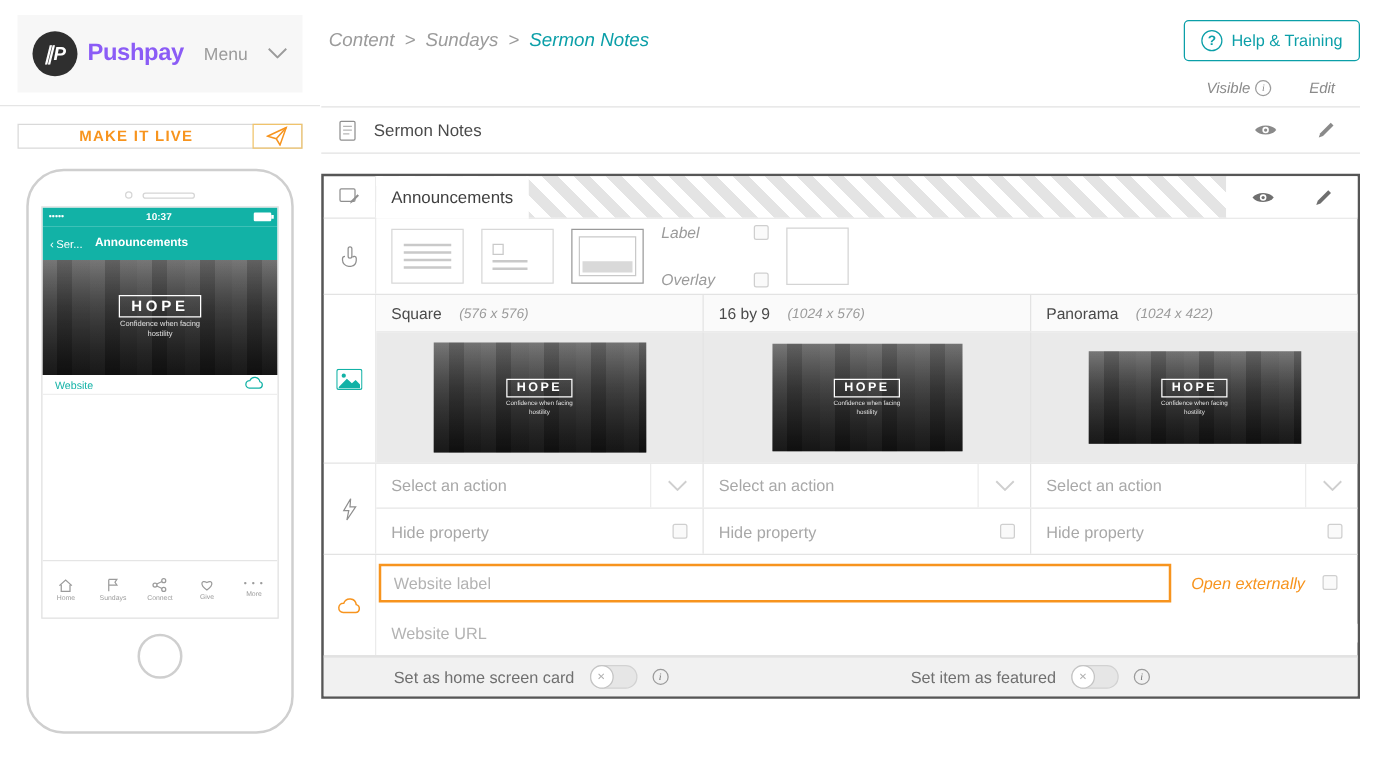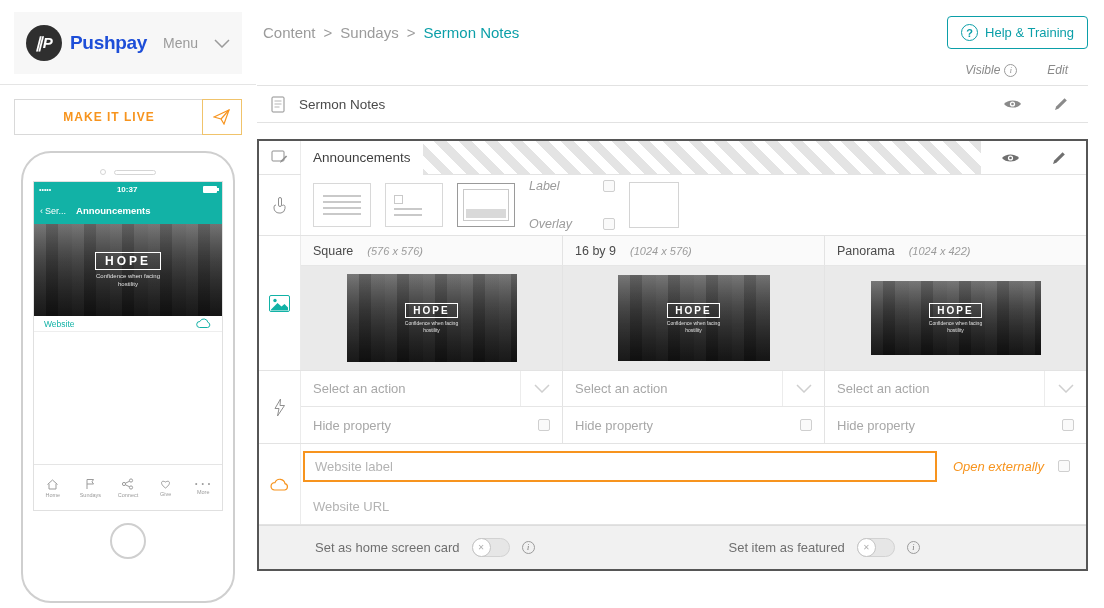--- a/index.html
+++ b/index.html
@@ -5,25 +5,25 @@
   * { box-sizing: border-box; margin: 0; padding: 0; }
   html,body { width:1104px; height:608px; overflow:hidden; background:#fff;
     font-family:"Liberation Sans", sans-serif; color:#4a4a4a; }
   .app { display:flex; width:1104px; height:608px; }
 
   
   .sidebar { width:256px; flex:0 0 256px; display:flex; flex-direction:column; padding:12px 14px 0 14px; }
   .logo-block { background:#f7f7f7; height:62px; display:flex; align-items:center; gap:8px; padding:0 12px; }
   .logo-circle { width:36px; height:36px; border-radius:50%; background:#2f2f2f; color:#fff;
     display:flex; align-items:center; justify-content:center; font-weight:bold; font-style:italic; font-size:15px; }
-  .brand { font-size:19px; font-weight:bold; color:#1d4ed8; letter-spacing:-0.3px; }
+  .brand { font-size:19px; font-weight:bold; color:#8b5cf6; letter-spacing:-0.3px; }
   .menu-label { font-size:14px; color:#9b9b9b; margin-left:8px; }
   .chev { margin-left:auto; }
   .sidebar-divider { border-bottom:1px solid #e5e5e5; margin:10px -14px 0 -14px; }
-  .live-btn { margin-top:14px; display:flex; border:1px solid #d9d9d9; background:#fff; height:36px; cursor:pointer; }
+  .live-btn { margin-top:14px; display:flex; border:1px solid #d9d9d9; background:#fff; height:20px; cursor:pointer; }
   .live-text { flex:1; display:flex; align-items:center; justify-content:center; color:#f7941e;
     font-weight:bold; font-size:12px; letter-spacing:1px; }
   .live-icon { width:40px; display:flex; align-items:center; justify-content:center; border:1px solid #f0c36b; margin:-1px; }
   
   .phone { margin:16px auto 0 auto; width:214px; height:452px; border:2px solid #cfcfcf; border-radius:30px;
     padding:10px 10px 0 10px; display:flex; flex-direction:column; background:#fff; }
   .speaker { height:18px; display:flex; align-items:center; justify-content:center; gap:8px; }
   .speaker .dot { width:6px; height:6px; border:1px solid #d5d5d5; border-radius:50%; }
   .speaker .bar { width:42px; height:5px; border:1px solid #d5d5d5; border-radius:3px; }
   .screen { border:1px solid #e0e0e0; flex:0 0 330px; display:flex; flex-direction:column; overflow:hidden; }
@@ -49,21 +49,21 @@
   .weblink-row .cloud { margin-left:auto; }
   .screen-space { flex:1; }
   .tabbar { border-top:1px solid #e5e5e5; height:46px; display:flex; }
   .tab { flex:1; display:flex; flex-direction:column; align-items:center; justify-content:center; gap:2px; color:#9b9b9b; }
   .tab .t-lbl { font-size:5.5px; }
   .home-btn { width:36px; height:36px; border:2px solid #cfcfcf; border-radius:50%; margin:12px auto 0 auto; }
 
   
   .main { flex:1; display:flex; flex-direction:column; padding:0 16px 0 1px; }
   .topbar { display:flex; align-items:center; padding:16px 0 10px 6px; }
-  .crumbs { display:flex; align-items:center; gap:8px; font-size:15px; color:#9b9b9b; }
+  .crumbs { display:flex; align-items:center; gap:8px; font-size:15px; color:#9b9b9b;font-style:italic; }
   .crumb-link { color:#9b9b9b; cursor:pointer; }
   .crumb-cur { color:#0b9fa8; }
   .help-btn { margin-left:auto; display:flex; align-items:center; gap:7px; border:1px solid #0b9fa8; border-radius:4px;
     background:#fff; color:#0b9fa8; font-size:13px; padding:7px 13px; cursor:pointer; }
   .q-circ { width:17px; height:17px; border:1.5px solid #0b9fa8; border-radius:50%; display:flex; align-items:center;
     justify-content:center; font-size:11px; font-weight:bold; }
   .list-head { display:flex; justify-content:flex-end; align-items:center; gap:30px; padding:4px 20px 8px 0;
     font-size:12px; font-style:italic; color:#8a8a8a; }
   .vis-wrap { display:flex; align-items:center; gap:4px; }
   .i-circ { width:13px; height:13px; border:1px solid #9b9b9b; border-radius:50%; display:flex; align-items:center;
@@ -127,21 +127,21 @@
   .hide-text { font-size:13px; color:#a8a8a8; flex:1; }
 
   .web-label-row { display:flex; align-items:center; height:44px; padding:0 16px 0 2px; }
   .web-input { flex:1; height:31px; border:2px solid #f7941e; padding:0 10px; font-size:13px; color:#4a4a4a; outline:none; }
   .web-input::placeholder { color:#b3b3b3; }
   .open-ext { font-size:13px; font-style:italic; color:#f7941e; margin:0 14px 0 16px; white-space:nowrap; }
   .web-url-row { display:flex; align-items:center; height:36px; padding-left:2px; }
   .url-input { flex:1; border:none; font-size:13px; color:#4a4a4a; padding:0 10px; outline:none; }
   .url-input::placeholder { color:#b3b3b3; }
 
-  .card-footer { height:44px; background:#f1f1f1; border-top:1px solid #ddd; display:flex; align-items:center; }
+  .card-footer { height:32px; background:#f1f1f1; border-top:1px solid #ddd; display:flex; align-items:center; }
   .foot-half { flex:1; display:flex; align-items:center; gap:12px; padding-left:56px; font-size:13px; color:#6f6f6f; }
   .toggle { width:38px; height:19px; border-radius:10px; background:#e6e6e6; border:1px solid #d2d2d2; position:relative; cursor:pointer; }
   .knob { position:absolute; left:-1px; top:-1px; width:19px; height:19px; background:#fff; border:1px solid #c4c4c4;
     border-radius:50%; display:flex; align-items:center; justify-content:center; font-size:8px; color:#b0b0b0; }
 </style>
 </head>
 <body>
 
 <div class="app">
 

